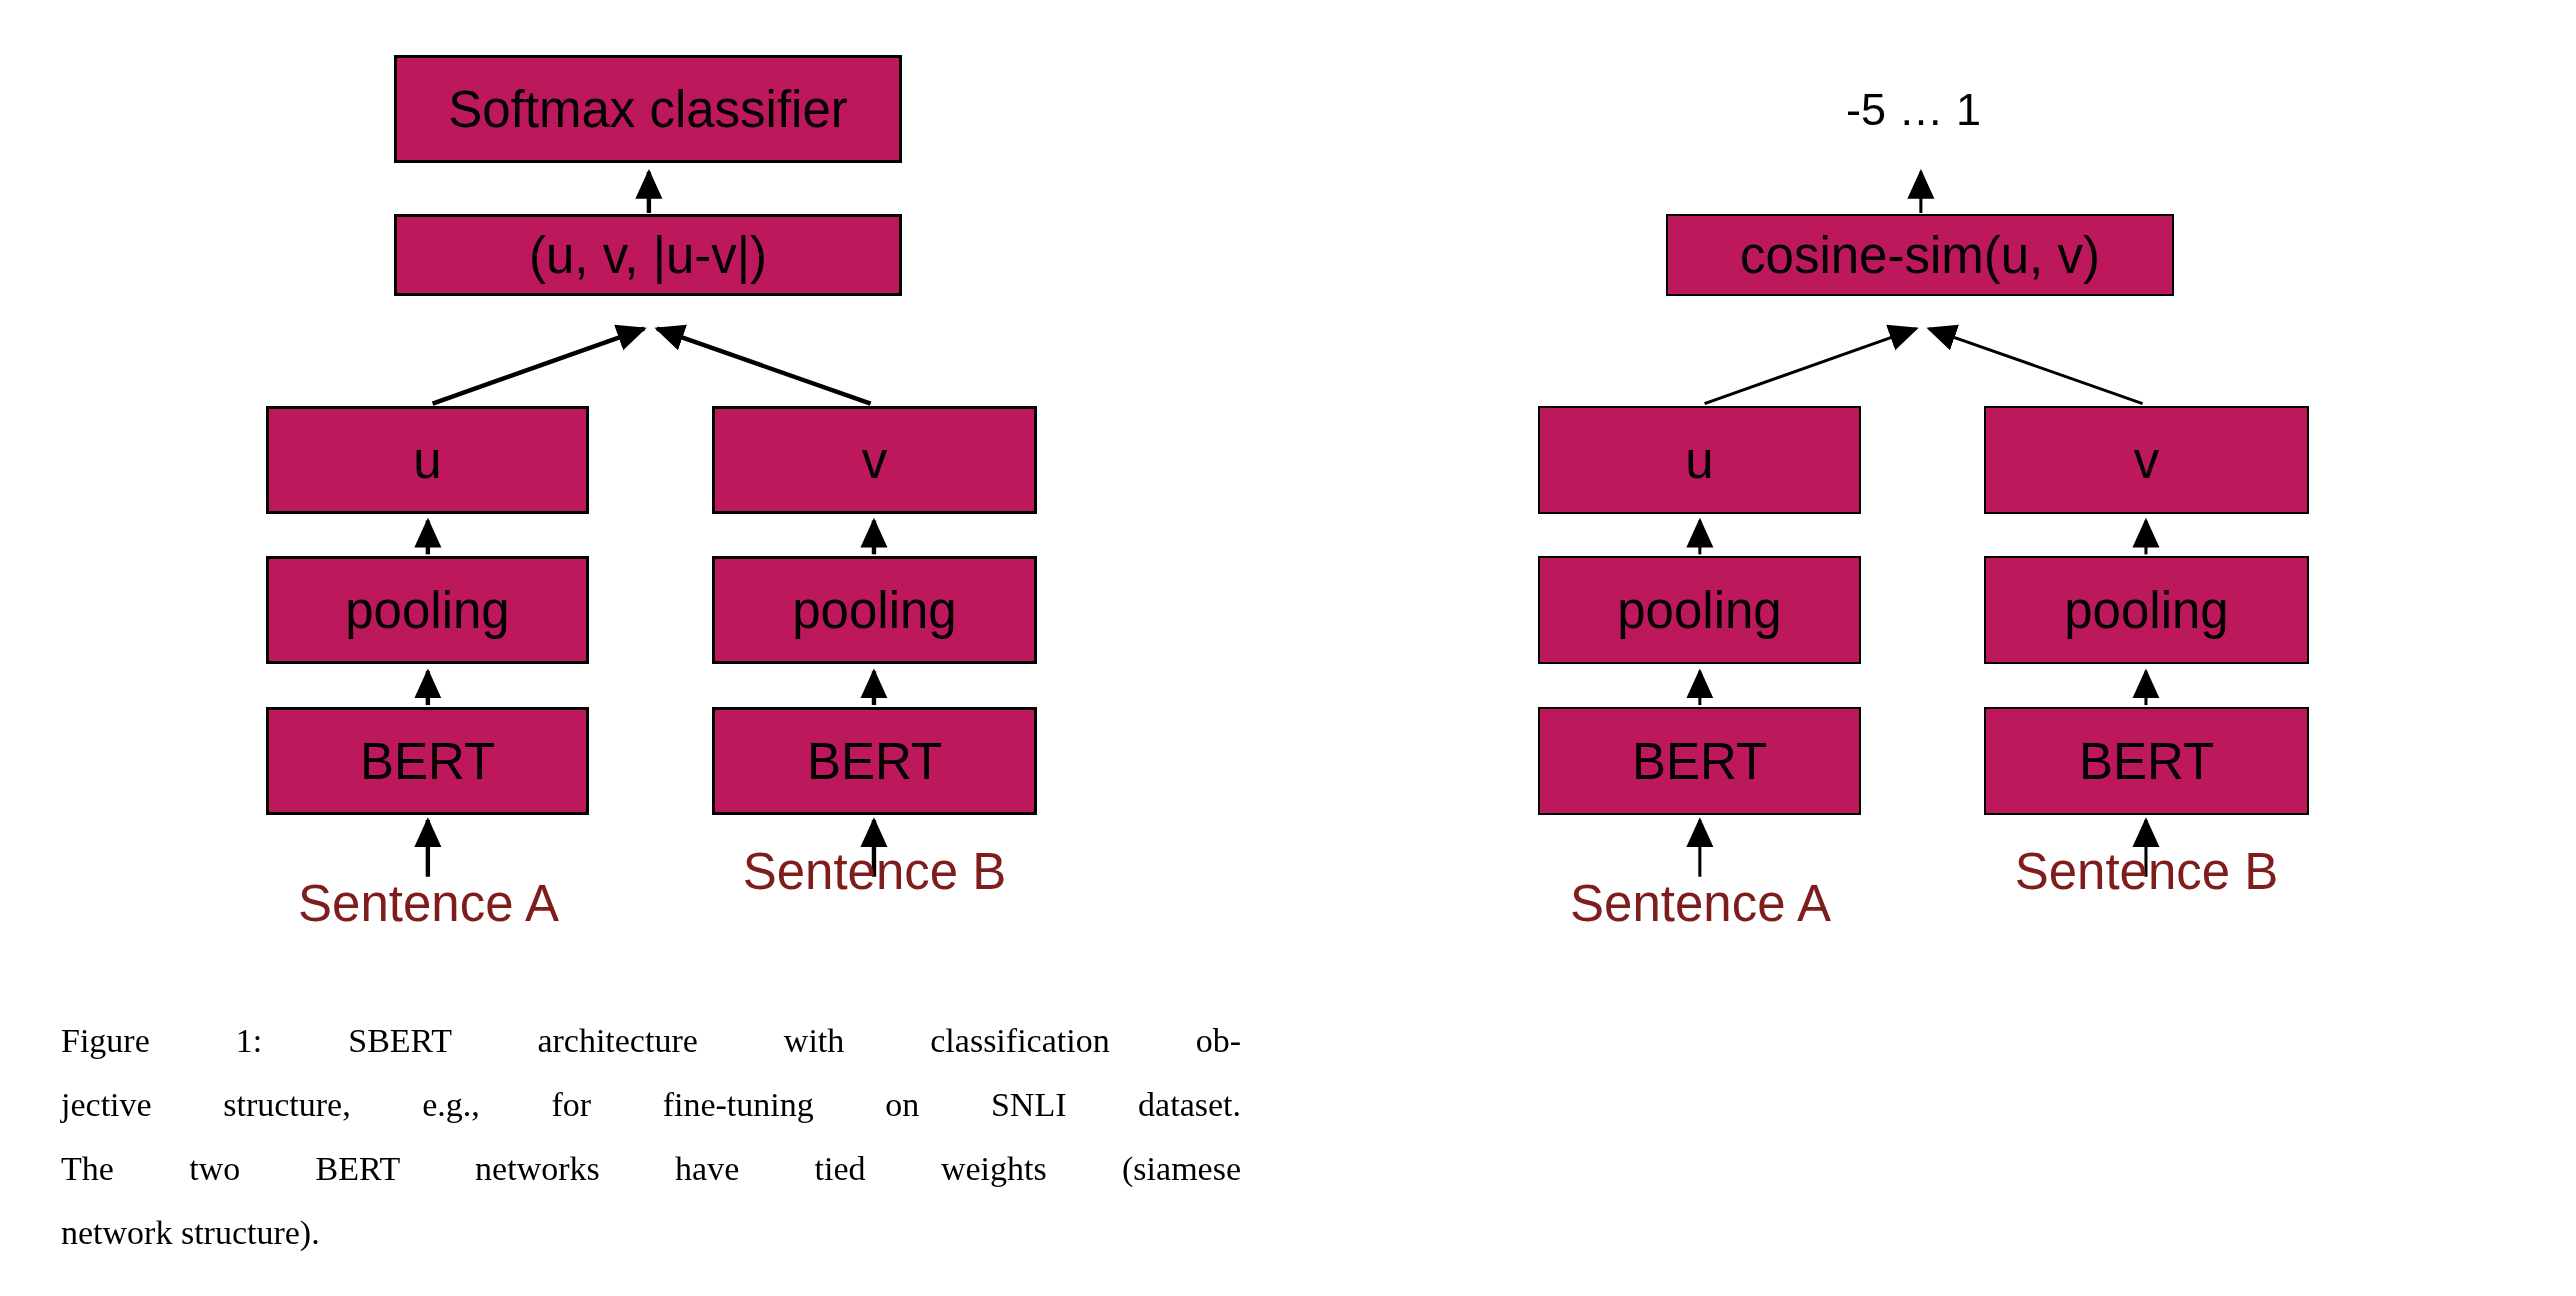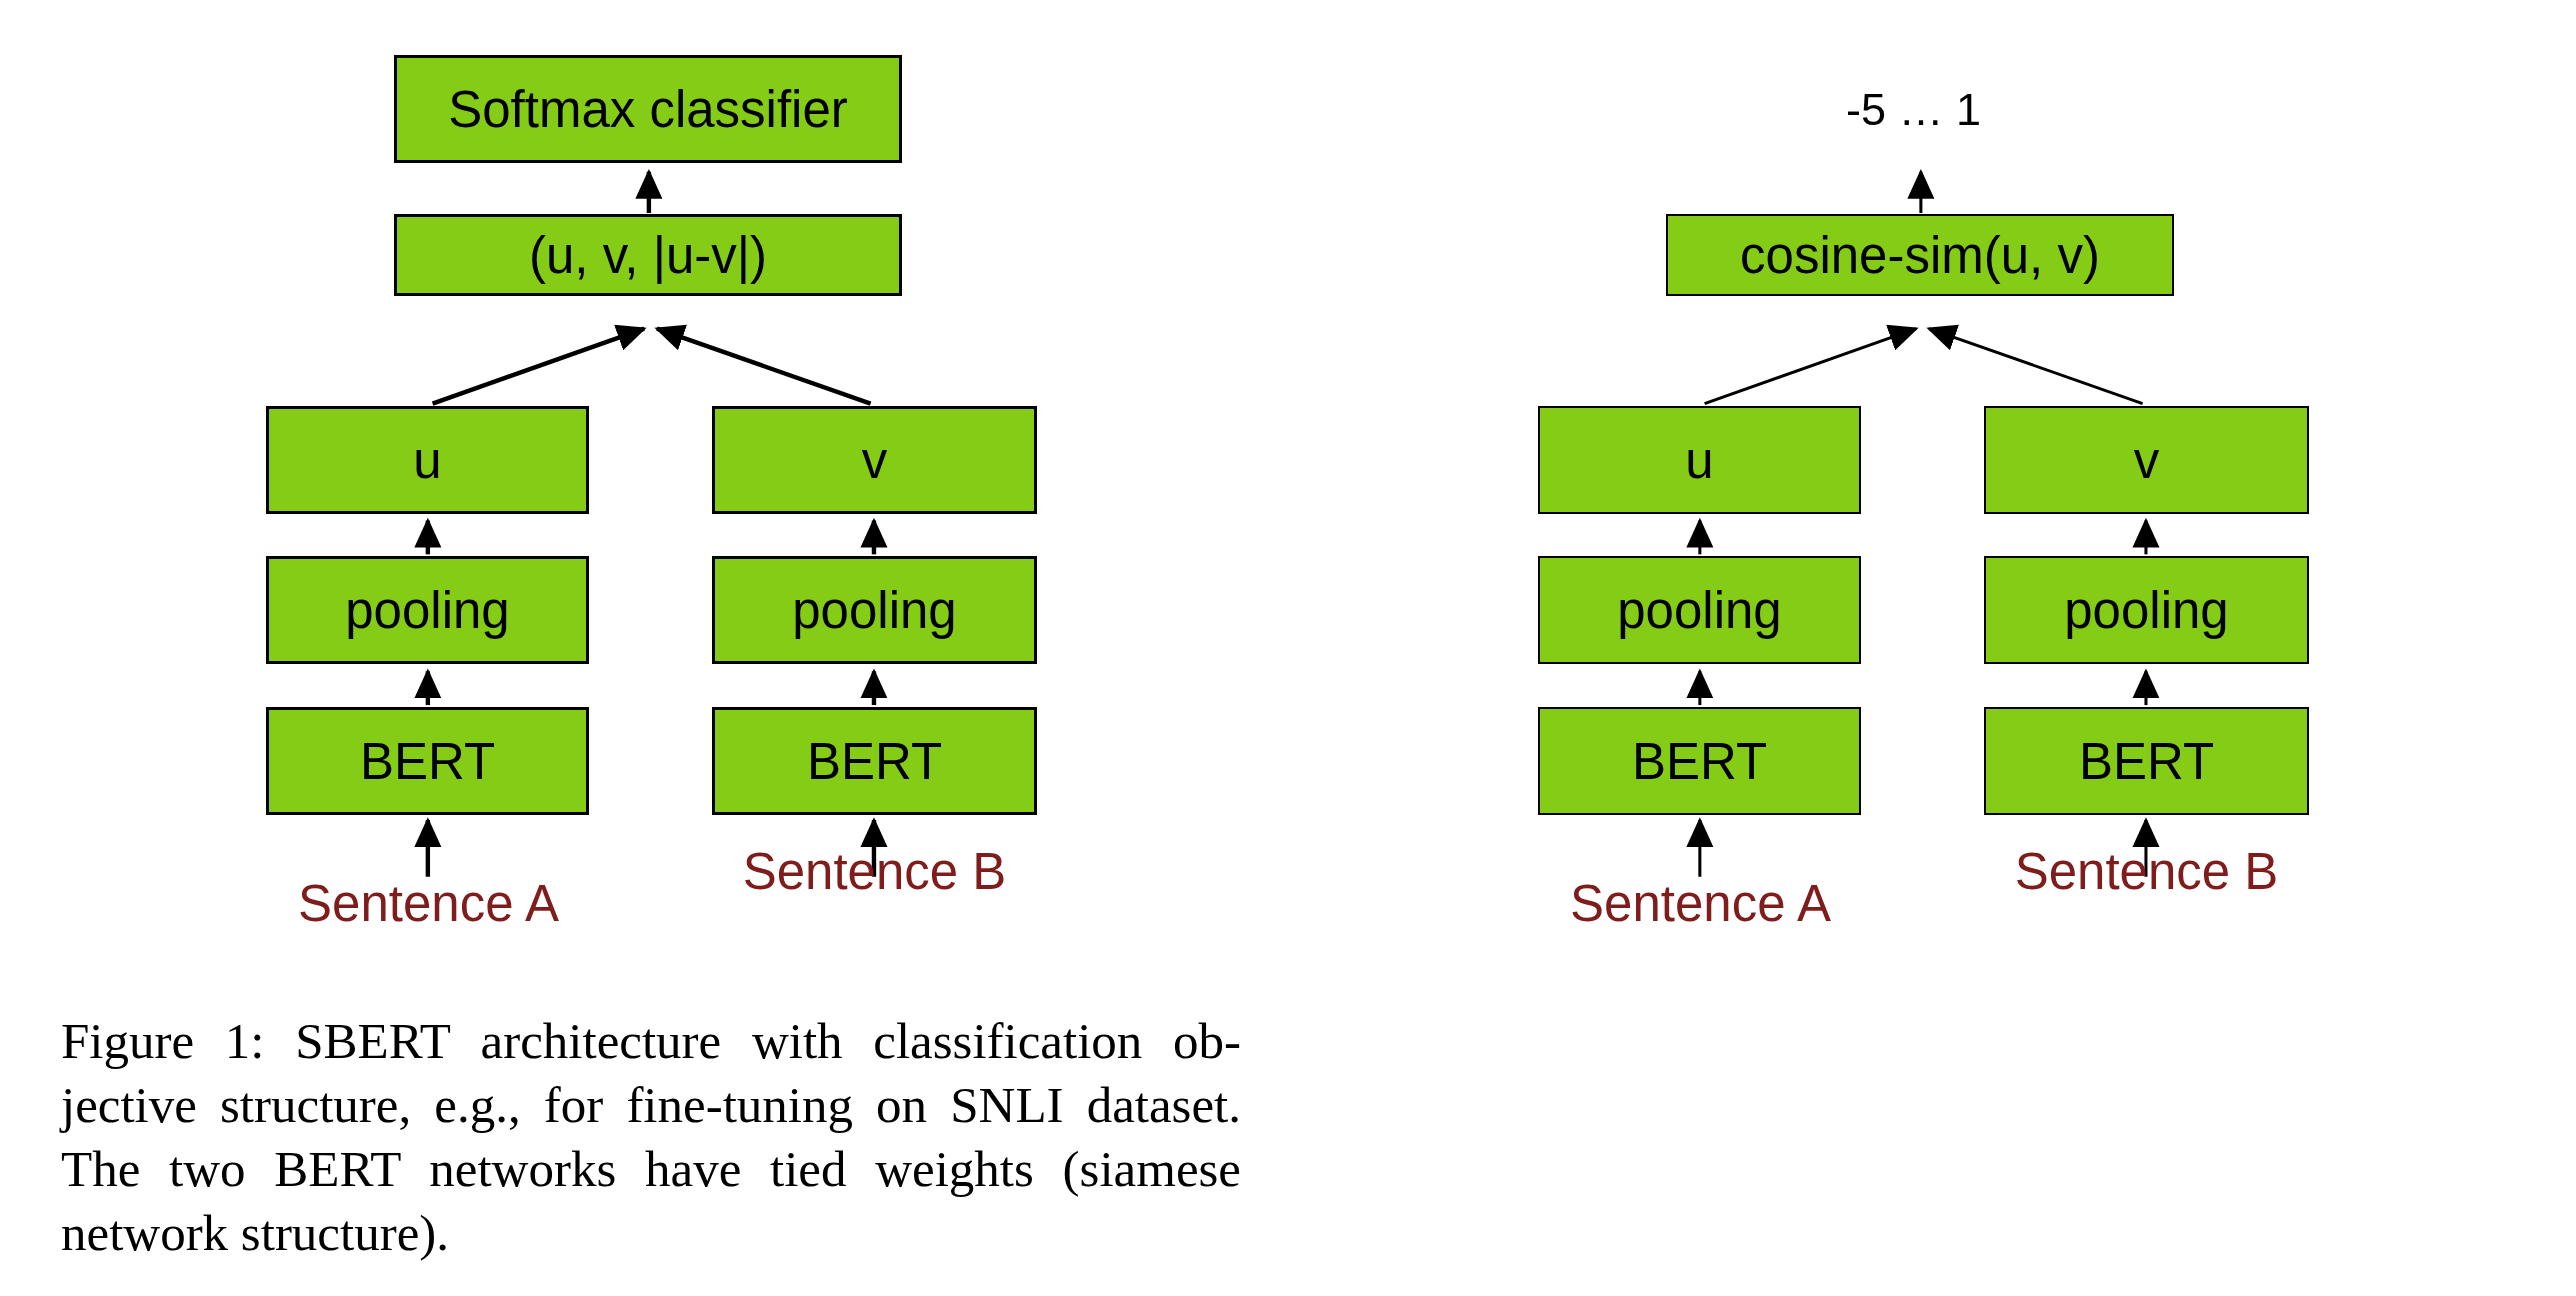--- a/index.html
+++ b/index.html
@@ -21,21 +21,21 @@
   #fig2 { left: 1272px; }
   .arrows {
     position: absolute;
     left: 0; top: 0;
     width: 1291px;
     height: 987px;
   }
   .node {
     position: absolute;
     box-sizing: border-box;
-    background: #84cc16;
+    background: #be185d;
     border: 3.4px solid #000000;
     display: flex;
     align-items: center;
     justify-content: center;
     font-family: "Liberation Sans", "DejaVu Sans", sans-serif;
     font-size: 51px;
     line-height: 1;
     color: #000000;
     white-space: nowrap;
   }
@@ -70,21 +70,21 @@
   .pos-bert-l   { left: 266px;  top: 707px; width: 323px; height: 108px; }
   .pos-bert-r   { left: 712px; top: 707px; width: 325px; height: 108px; }
   .pos-sent-a   { left: 239px;  top: 876px; }
   .pos-sent-b   { left: 685px; top: 844px; }
   .pos-range    { left: 452px;  top: 85px;  }
   .caption {
     position: absolute;
     top: 1009px;
     width: 1180px;
     font-family: "Liberation Serif", "DejaVu Serif", serif;
-    font-size: 51px;
+    font-size: 34px;
     line-height: 64px;
     color: #000000;
   }
   #caption1 { left: 61px; }
   #caption2 { left: 1333px; }
   .cap-line { text-align: justify; text-align-last: justify; }
   .cap-line.last { text-align: left; text-align-last: left; }
 </style>
 </head>
 <body>

